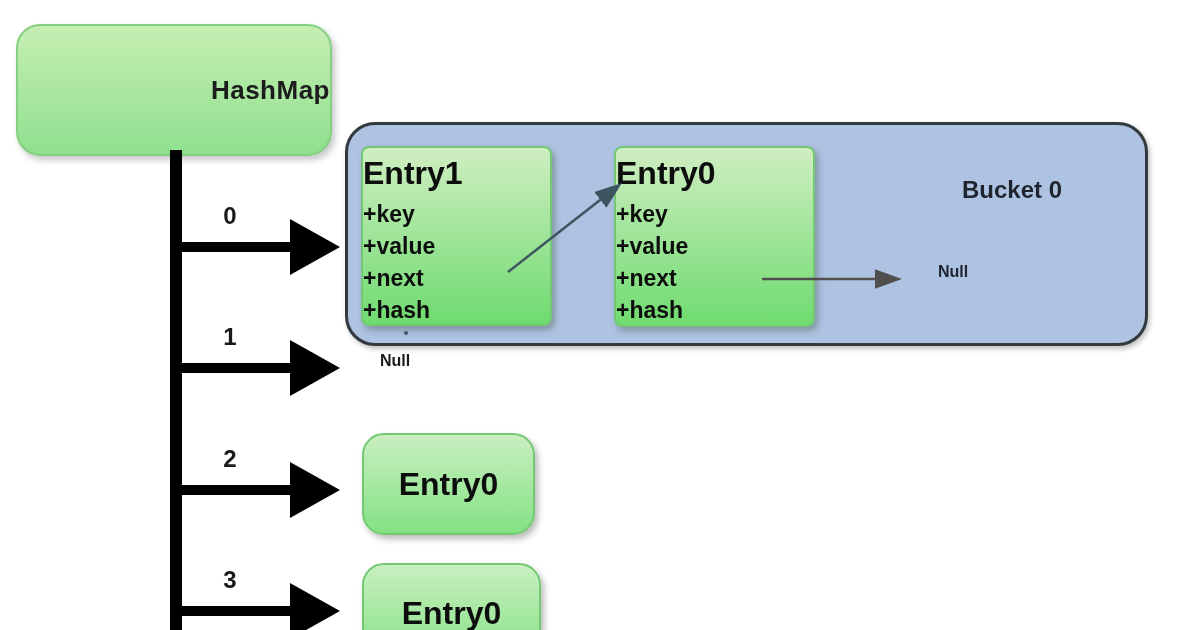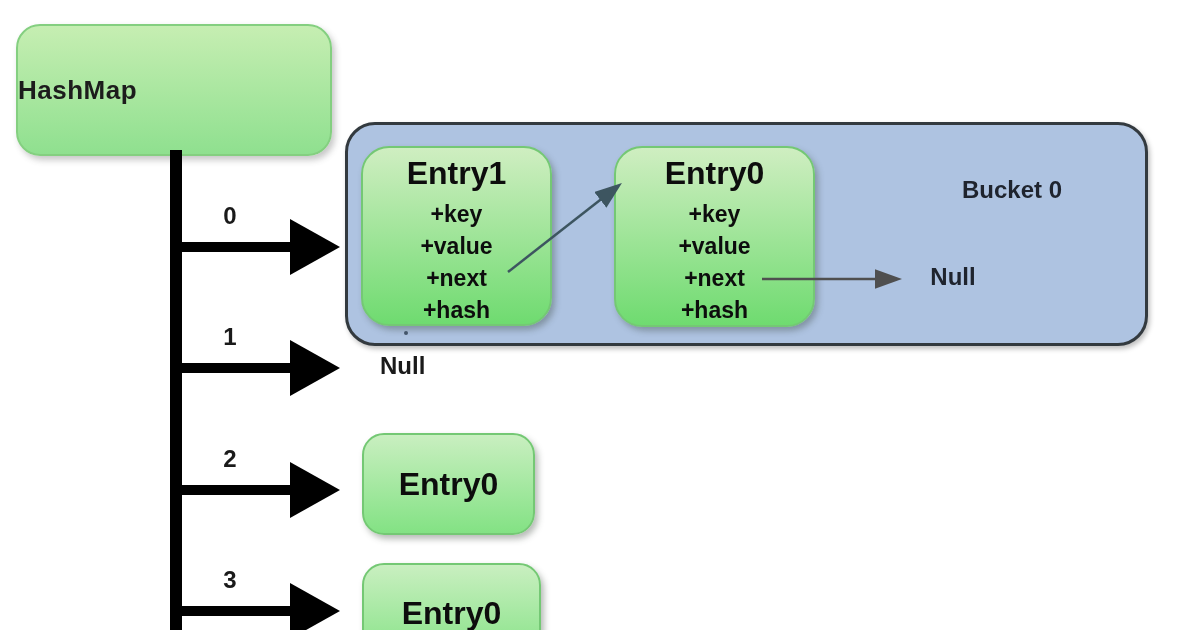--- a/index.html
+++ b/index.html
@@ -12,21 +12,21 @@
     font-weight:bold;
     color:#111111;
   }
   
   .hashmap-box{
     position:absolute;left:16px;top:24px;width:312px;height:128px;
     border-radius:24px;
     background:linear-gradient(180deg,#c6eeb2 0%,#8fe08f 100%);
     border:2px solid #84cf80;
     box-shadow:3px 4px 6px rgba(70,70,70,0.30);
-    display:flex;align-items:center;justify-content:flex-start;
+    display:flex;align-items:center;justify-content:flex-end;
     font-size:26px;color:#1c1c1c;letter-spacing:0.5px;
   }
   
   .trunk{position:absolute;left:170px;top:150px;width:12px;height:480px;background:#000;}
   .branch-bar{position:absolute;left:178px;width:116px;height:10px;background:#000;}
   .branch-head{
     position:absolute;left:290px;width:0;height:0;
     border-top:28px solid transparent;
     border-bottom:28px solid transparent;
     border-left:50px solid #000;
@@ -43,42 +43,42 @@
     border-radius:30px;
     box-shadow:2px 3px 5px rgba(0,0,0,0.25);
   }
   .bucket-label{
     position:absolute;left:932px;top:176px;width:160px;text-align:center;
     font-size:24px;color:#1f242e;
   }
   
   .entry{
     position:absolute;
-    border-radius:28px;
+    border-radius:8px;
     background:linear-gradient(180deg,#cfeec1 0%,#6fdb70 100%);
     border:2px solid #74c874;
     box-shadow:3px 4px 6px rgba(50,60,50,0.35);
-    text-align:center;color:#0d0d0d;
+    text-align:left;color:#0d0d0d;
   }
   .entry .entry-title{font-size:32px;line-height:38px;margin-top:6px;}
   .entry .entry-fields{font-size:23px;line-height:32px;margin-top:6px;}
   .entry1{left:361px;top:146px;width:187px;height:176px;}
   .entry0b{left:614px;top:146px;width:197px;height:177px;}
   .entry-simple{
     position:absolute;border-radius:22px;
     background:linear-gradient(180deg,#c9efc0 0%,#83e284 100%);
     border:2px solid #74c874;
     box-shadow:3px 4px 6px rgba(50,60,50,0.35);
     display:flex;align-items:center;justify-content:center;
     font-size:32px;color:#0d0d0d;
   }
   .entry-slot2{left:362px;top:433px;width:169px;height:98px;}
   .entry-slot3{left:362px;top:563px;width:175px;height:97px;}
   
-  .null-label{position:absolute;font-size:24px;color:#1a1a1a;}
+  .null-label{position:absolute;font-size:16px;color:#1a1a1a;}
   .null-slot1{left:380px;top:352px;}
   .null-bucket{left:918px;top:263px;width:70px;text-align:center;color:#1f242e;}
   
   .overlay{position:absolute;left:0;top:0;z-index:5;pointer-events:none;}
   .stray-dot{position:absolute;left:404px;top:331px;width:4px;height:4px;border-radius:50%;background:#44556a;}
 </style>
 </head>
 <body>
 
 <div class="canvas">

